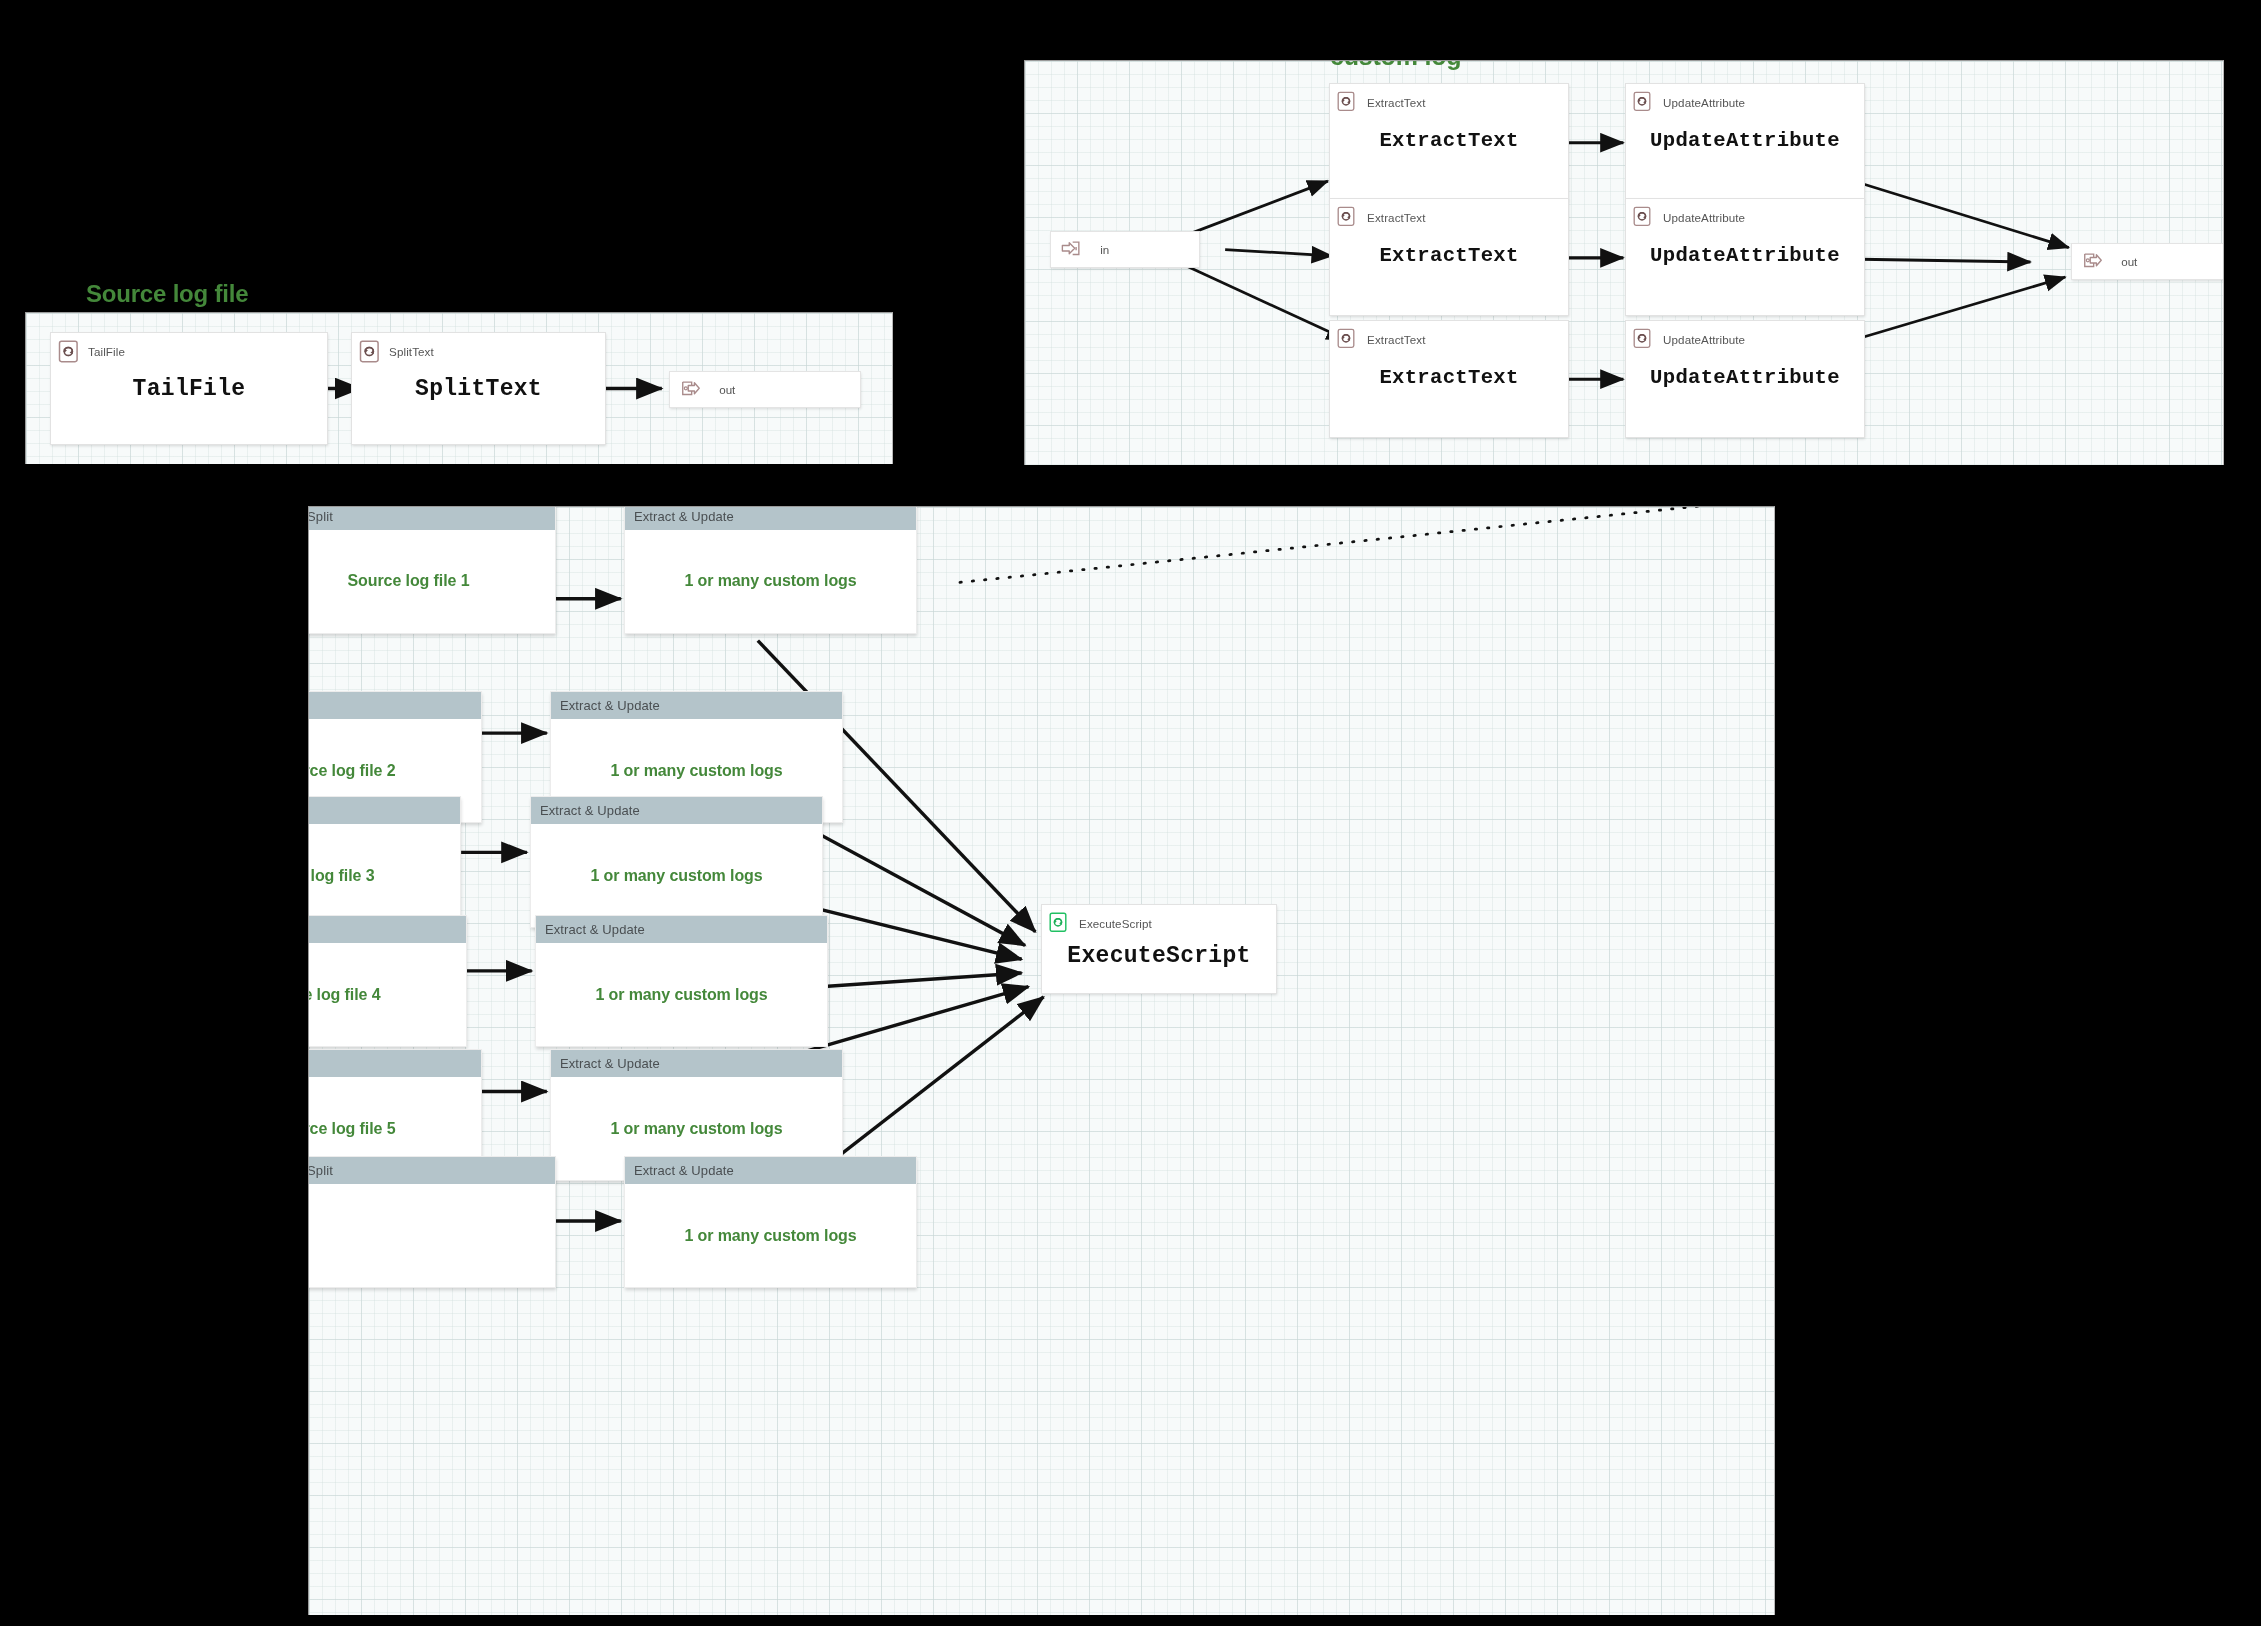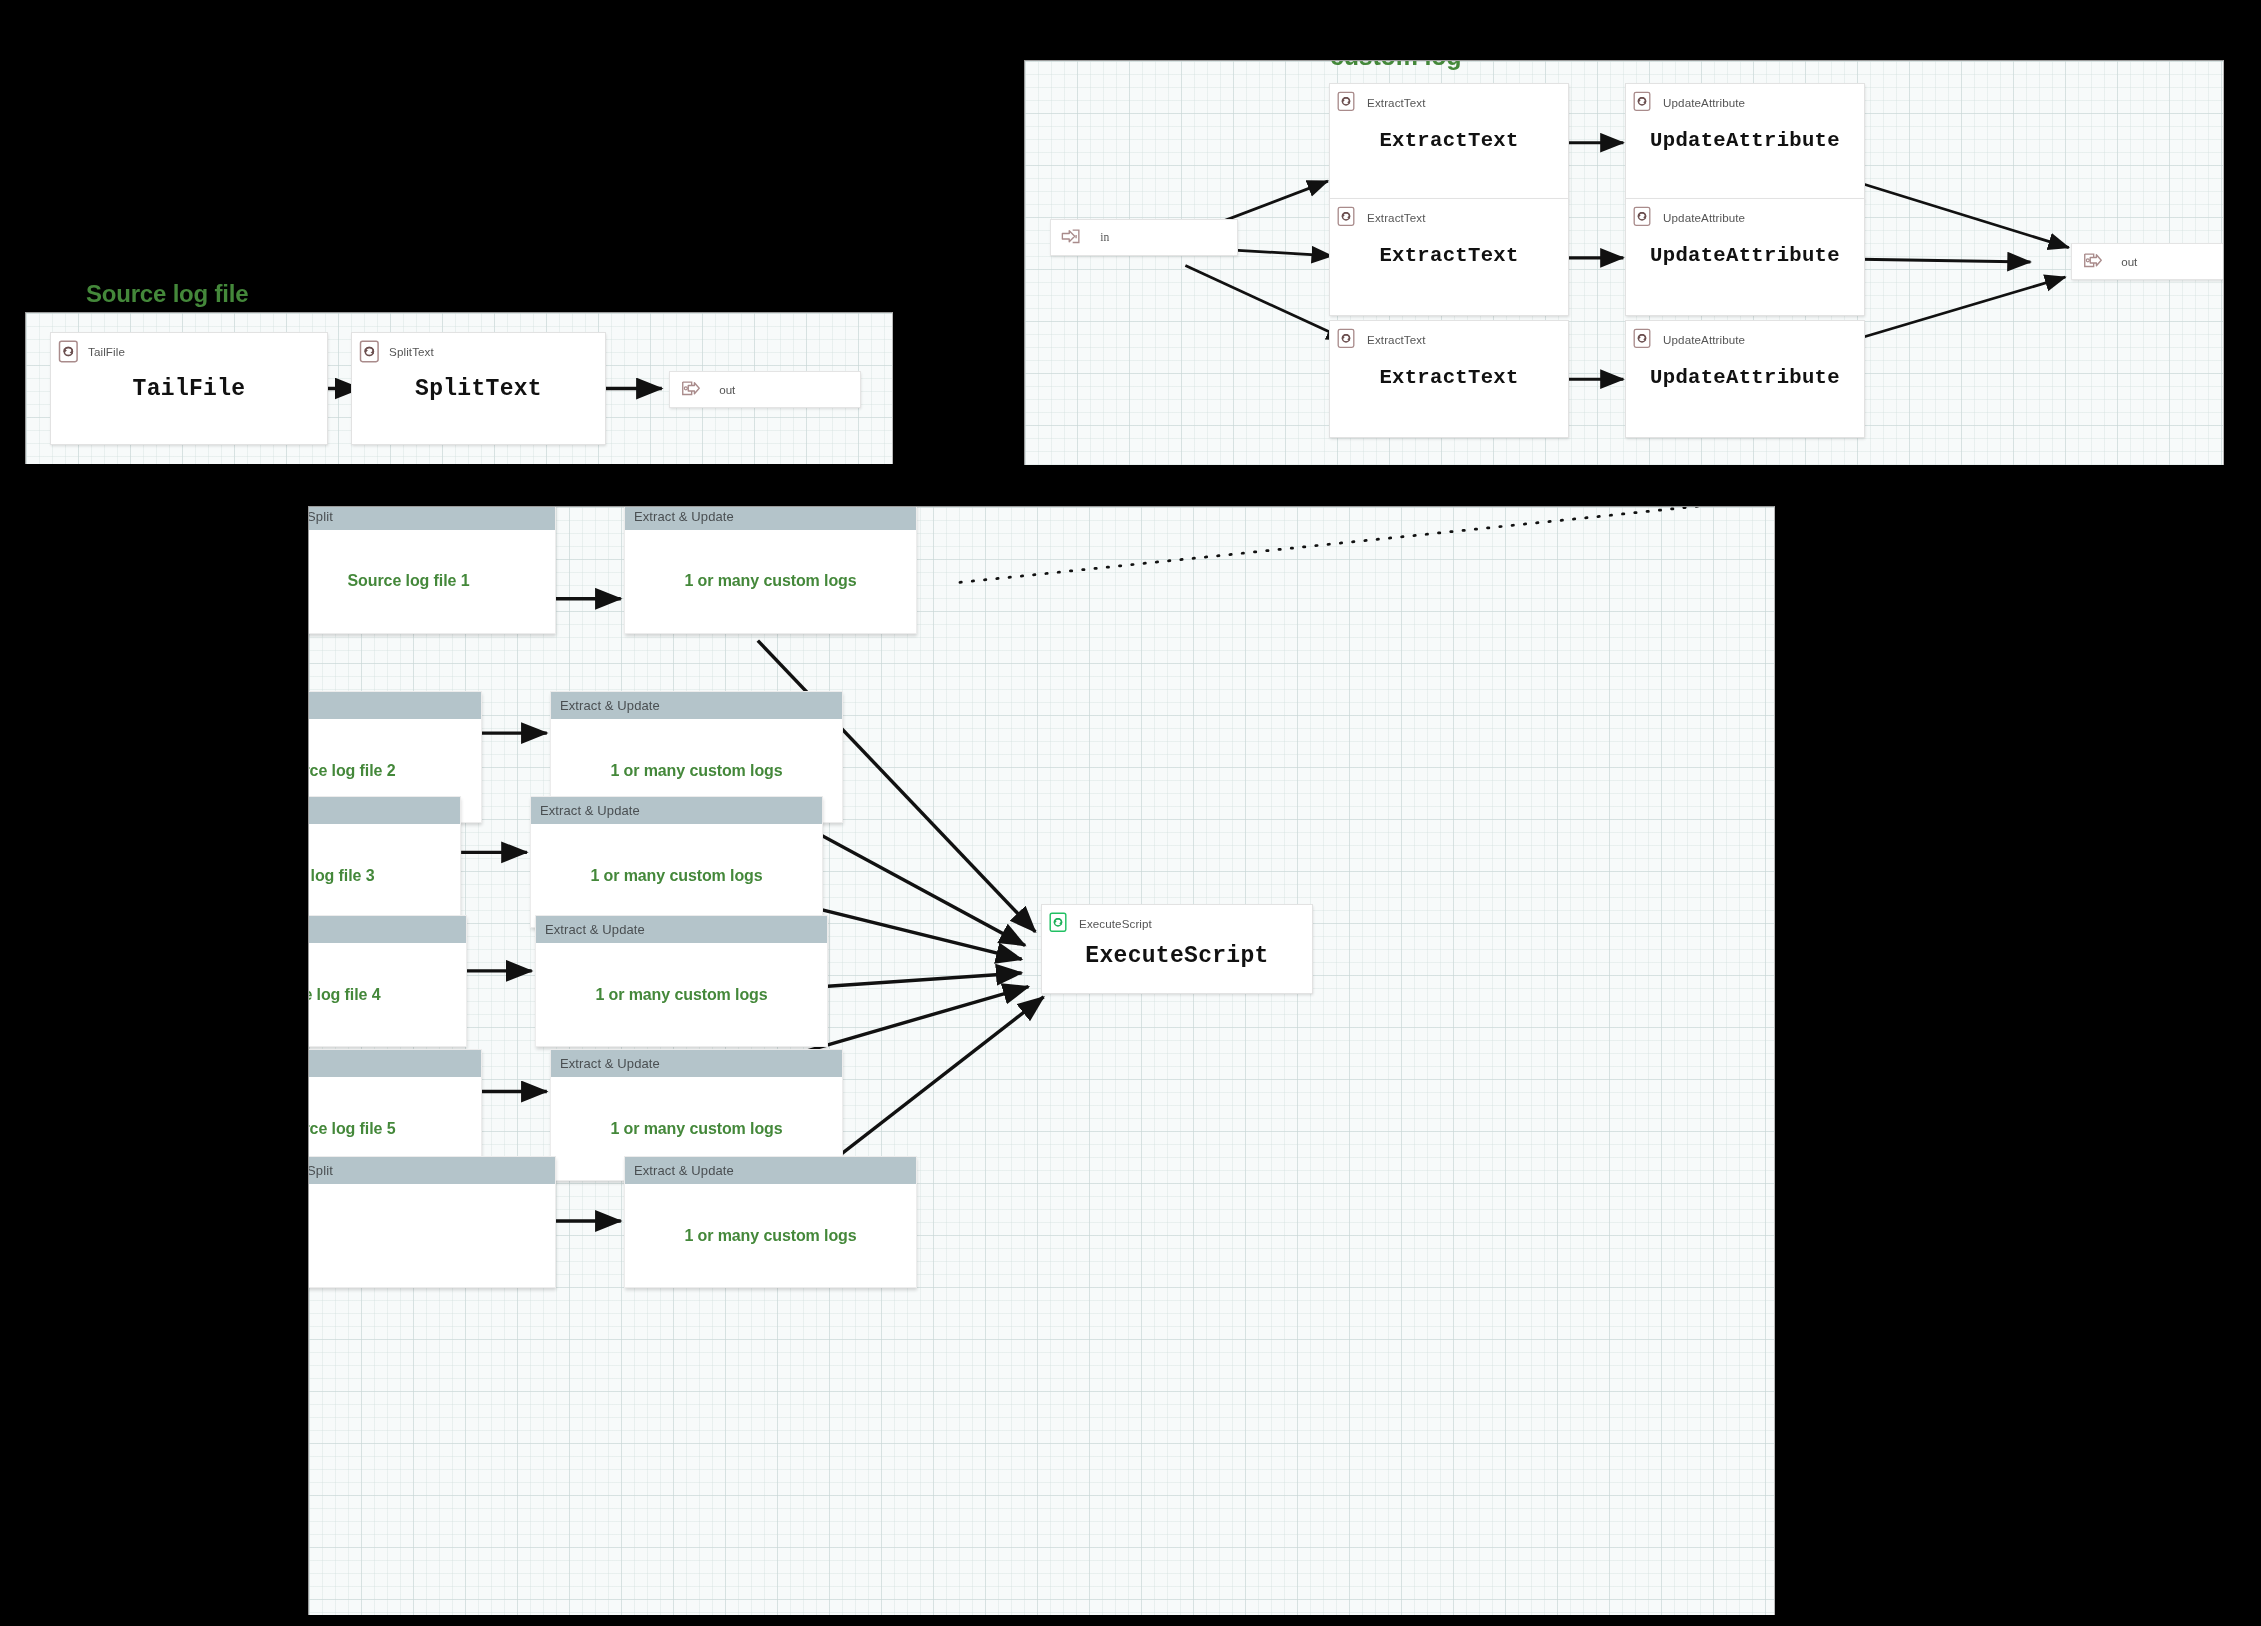--- a/index.html
+++ b/index.html
@@ -165,21 +165,21 @@
 
     <line x1="1216" y1="177" x2="1523" y2="272" stroke="#111" stroke-width="4" marker-end="url(#ah2)"></line>
     <line x1="1219" y1="289" x2="1467" y2="293" stroke="#111" stroke-width="4.5" marker-end="url(#ah2)"></line>
     <line x1="1215" y1="405" x2="1518" y2="315" stroke="#111" stroke-width="4" marker-end="url(#ah2)"></line>
   </svg>
 
   <div class="anno mid" style="left:305px;top:-19px;">custom log</div>
   <div class="anno mid" style="left:305px;top:97px;">custom log</div>
   <div class="anno mid" style="left:305px;top:218px;">custom log</div>
 
-  <div class="port" style="left:25px;top:158px;width:188px;height:37px;font-family:Liberation Serif, serif;">
+  <div class="port" style="left:25px;top:170px;width:150px;height:37px;">
     <span class="pico">
       <svg width="20.6" height="20.6" viewBox="0 0 30 30">
         <path d="M2,11 L12,11 L12,7 L20,15 L12,23 L12,19 L2,19 z" fill="none" stroke="#a98b8b" stroke-width="2" stroke-linejoin="round"></path>
         <path d="M17,6 L26,6 L26,24 L17,24" fill="none" stroke="#a98b8b" stroke-width="2"></path>
         <line x1="22" y1="13" x2="22" y2="18" stroke="#a98b8b" stroke-width="2"></line>
       </svg>
     </span>
     <span class="port-label">in</span>
   </div>
 
@@ -411,21 +411,21 @@
   </div>
   <div class="grp" style="left:315px;top:737px;width:293px;height:132px;transform:translateY(-88px);">
     <div class="grp-head">
       <span>Extract &amp; Update</span>
     </div>
     <div class="grp-body">
       <span>1 or many custom logs</span>
     </div>
   </div>
 
-  <div class="proc" style="left:732px;top:397px;width:272px;height:90px;">
+  <div class="proc" style="left:732px;top:397px;width:236px;height:90px;">
     <div class="proc-head">
       <span class="pico">
         <svg width="18" height="20.6" viewBox="0 0 30 34">
           <rect x="2" y="2" width="26" height="30" rx="3" fill="none" stroke="#21c063" stroke-width="2.4"></rect>
           <path d="M9,17 A6,6 0 1 1 15,23" fill="none" stroke="#1faf5a" stroke-width="2.4" stroke-linecap="round"></path>
           <path d="M15,23 A6,6 0 1 1 21,17" fill="none" stroke="#1faf5a" stroke-width="2.4" stroke-linecap="round"></path>
           <path d="M8,13 L10,18 L13,15 z" fill="#1faf5a"></path>
           <path d="M22,21 L20,16 L17,19 z" fill="#1faf5a"></path>
         </svg>
       </span>

